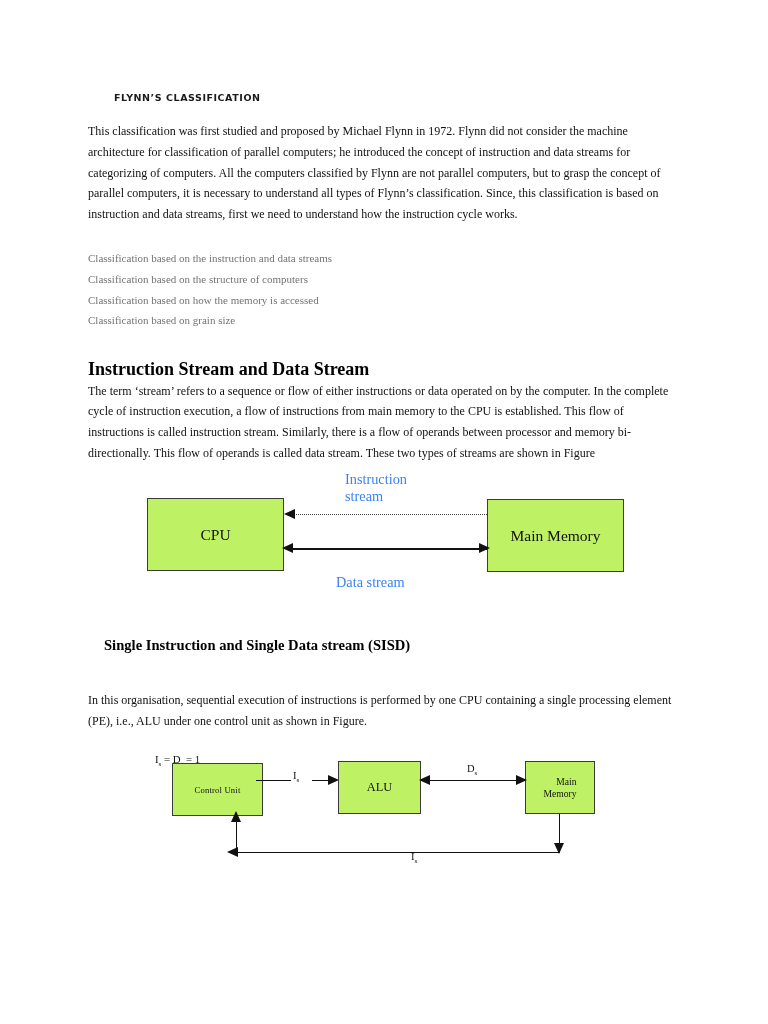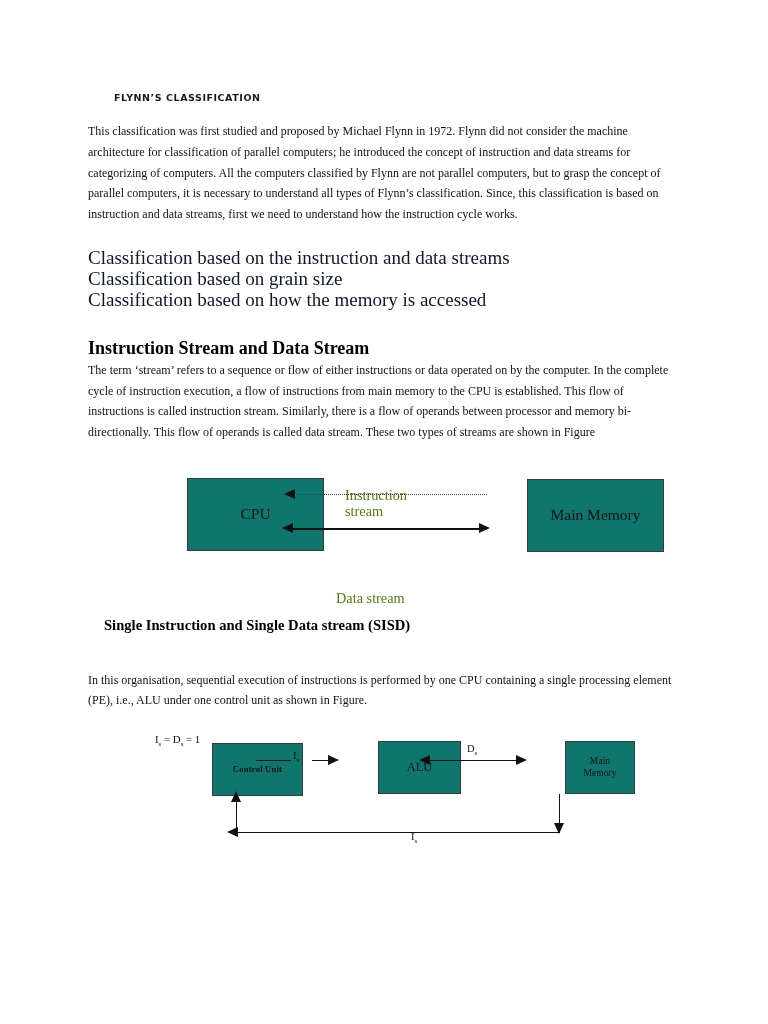--- a/index.html
+++ b/index.html
@@ -45,23 +45,23 @@
     margin: 0;
     color: #111111;
     text-align: left;
   }
   .spacer-sm { height: 19px; }
   .spacer-md { height: 24px; }
   .spacer-lg { height: 28px; }
 
   .list-block {
     font-family: "Liberation Serif", serif;
-    font-size: 19px;
+    font-size: 11px;
     line-height: 20.6px;
-    color: #0f172a;
+    color: #737373;
   }
   .list-block div { margin: 0; }
 
   h2.section-heading {
     font-family: "Liberation Serif", serif;
     font-size: 18px;
     font-weight: bold;
     margin: 0 0 1px 0;
     line-height: 21px;
     color: #000000;
@@ -81,45 +81,43 @@
     width: 100%;
   }
   #figure-instruction-data {
     height: 132px;
     margin-top: 6px;
   }
   .dbox {
     position: absolute;
     box-sizing: border-box;
     border: 1.4px solid #3b3b3b;
-    background: #0f766e;
+    background: #bef264;
     display: flex;
     align-items: center;
     justify-content: center;
-    text-align: center;
+    text-align: right;
     font-family: "Liberation Serif", serif;
     color: #111111;
-    margin-left: 40px;
   }
   .box-cpu {
     left: 59px; top: 29px; width: 137px; height: 73px;
     font-size: 15.5px;
   }
   .box-main-memory-1 {
     left: 399px; top: 30px; width: 137px; height: 73px;
     font-size: 15.5px;
   }
   .fig-label {
     position: absolute;
     font-family: "Liberation Serif", serif;
     font-size: 14.3px;
     line-height: 16.5px;
-    color: #4d7c0f;
+    color: #3b82f6;
     white-space: pre-line;
-    margin-top: 36px;
   }
   .label-instruction-stream {
     left: 257px; top: 2px;
   }
   .label-data-stream {
     left: 248px; top: 105px;
   }
   
   .dotted-line {
     position: absolute;
@@ -162,21 +160,21 @@
   .ah-data-left  { left: 194px; top: 74px; }
   .ah-data-right { left: 391px; top: 74px; }
 
   
   #figure-sisd {
     height: 135px;
     margin-top: 10px;
   }
   .box-control-unit {
     left: 84px; top: 22px; width: 91px; height: 53px;
-    font-size: 8.6px; font-weight: bold; letter-spacing: 0.2px;
+    font-size: 8.6px; font-weight: normal; letter-spacing: 0.2px;
   }
   .box-alu {
     left: 250px; top: 20px; width: 83px; height: 53px;
     font-size: 12.4px;
   }
   .box-main-memory-2 {
     left: 437px; top: 20px; width: 70px; height: 53px;
     font-size: 9.6px; line-height: 12px;
   }
   .sub-label {
@@ -225,22 +223,23 @@
   <div class="content">
 
     <div class="doc-heading">FLYNN’S CLASSIFICATION</div>
 
     <p class="body-text">This classification was first studied and proposed by Michael Flynn in 1972. Flynn did not consider the machine architecture for classification of parallel computers; he introduced the concept of instruction and data streams for categorizing of computers. All the computers classified by Flynn are not parallel computers, but to grasp the concept of parallel computers, it is necessary to understand all types of Flynn’s classification. Since, this classification is based on instruction and data streams, first we need to understand how the instruction cycle works.</p>
 
     <div class="spacer-md"></div>
 
     <div class="list-block">
       <div>Classification based on the instruction and data streams</div>
+      <div>Classification based on the structure of computers</div>
+      <div>Classification based on how the memory is accessed</div>
       <div>Classification based on grain size</div>
-      <div>Classification based on how the memory is accessed</div>
     </div>
 
     <div class="spacer-lg"></div>
 
     <h2 class="section-heading">Instruction Stream and Data Stream</h2>
 
     <p class="body-text">The term ‘stream’ refers to a sequence or flow of either instructions or data operated on by the computer. In the complete cycle of instruction execution, a flow of instructions from main memory to the CPU is established. This flow of instructions is called instruction stream. Similarly, there is a flow of operands between processor and memory bi-directionally. This flow of operands is called data stream. These two types of streams are shown in Figure</p>
 
     <div class="figure" id="figure-instruction-data">
 

